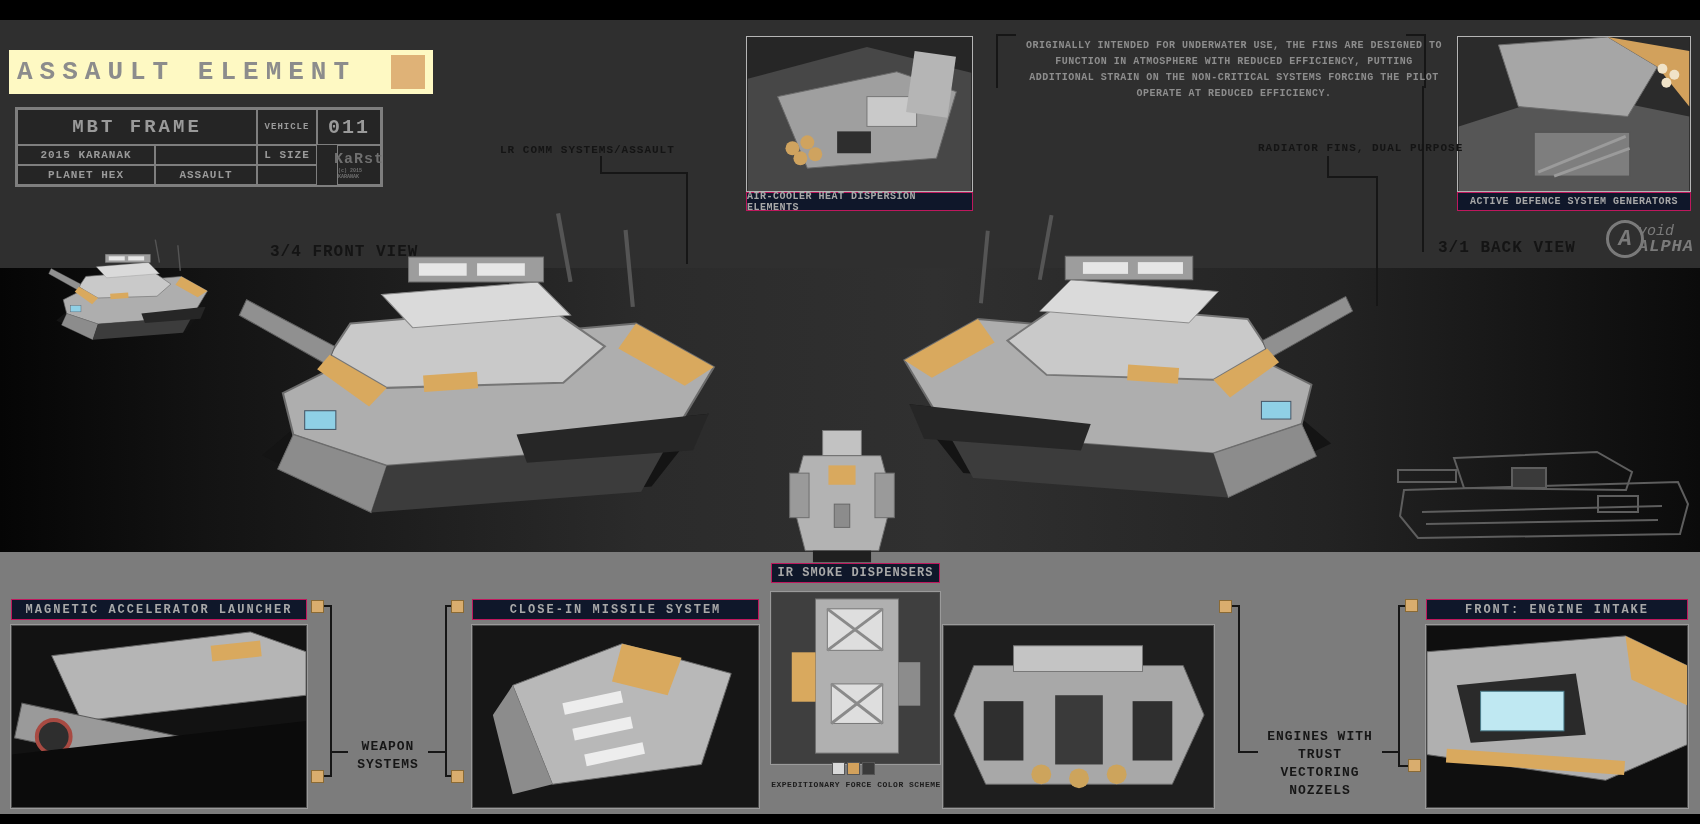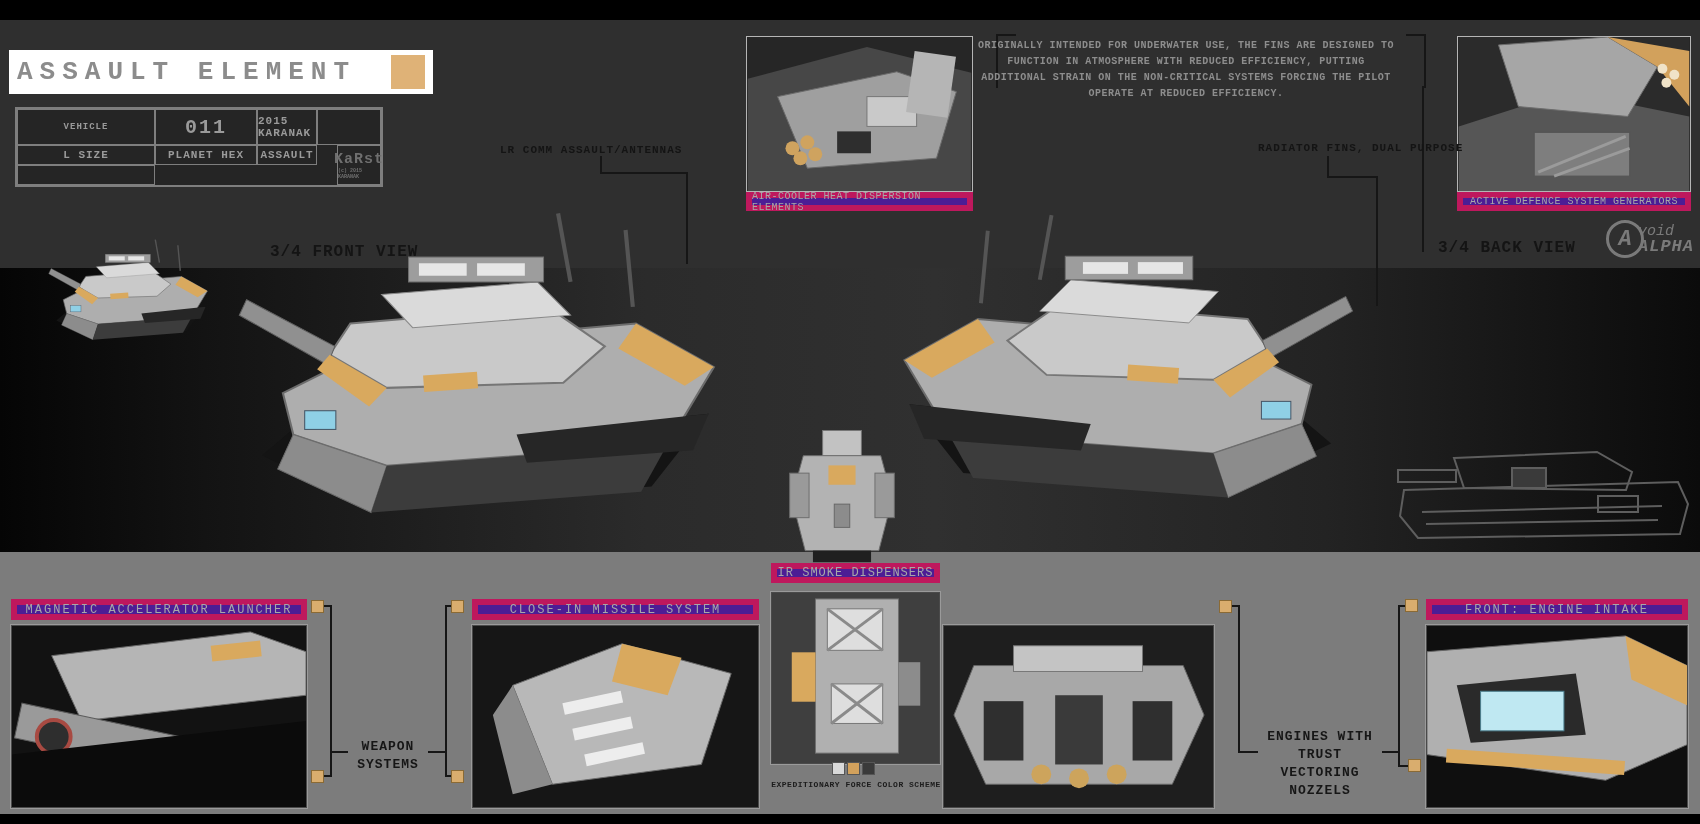--- a/index.html
+++ b/index.html
@@ -2,41 +2,41 @@
 <html><head>
 <meta charset="utf-8">
 <style>
   html,body{margin:0;padding:0;background:#000;}
   .sheet{position:relative;width:1700px;height:824px;background:#2f2f2f;overflow:hidden;
          font-family:"Liberation Mono","DejaVu Sans Mono",monospace;}
   .strip{position:absolute;left:0;width:1700px;background:#000;}
   .midband{position:absolute;left:0;top:268px;width:1700px;height:284px;
     background:linear-gradient(90deg,#050505 0%,#131313 12%,#2b2b2b 38%,#303030 55%,#232323 78%,#0b0b0b 100%);}
   .bottomsec{position:absolute;left:0;top:552px;width:1700px;height:262px;background:#7c7c7c;}
-  .titlebar{position:absolute;left:9px;top:50px;width:424px;height:44px;background:#ffffff;
+  .titlebar{position:absolute;left:9px;top:50px;width:424px;height:44px;background:#fef9c3;
     display:flex;align-items:center;justify-content:space-between;padding:0 8px;box-sizing:border-box;}
   .titlebar .t{color:#8c8c8c;font-weight:bold;font-size:26px;letter-spacing:7px;}
   .swatch{width:34px;height:34px;background:#dfb277;}
   .spec{position:absolute;left:15px;top:107px;display:grid;
     grid-template-columns:138px 102px 60px 64px;grid-template-rows:36px 20px 20px;
     border:2px solid #7e7e7e;color:#9a9a9a;background:rgba(0,0,0,.2);}
   .spec .c{border:1px solid #7e7e7e;display:flex;align-items:center;justify-content:center;
     font-weight:bold;font-size:11px;letter-spacing:1px;flex-direction:column;}
   .spec .frame{grid-column:1/3;font-size:19px;letter-spacing:3px;}
   .spec .vnum{font-size:20px;letter-spacing:2px;}
   .spec .vlabel{font-size:9px;}
   .spec .logo{grid-column:4;grid-row:2/4;color:#6f6f6f;margin-left:20px;}
   .spec .logo .lg{font-size:15px;font-weight:bold;letter-spacing:1px;}
   .spec .logo .sub{font-size:5px;letter-spacing:0;}
-  .bar{position:absolute;background:#4c1d95;border:6px solid #be185d;color:#a8a8a8;
-    display:flex;align-items:center;justify-content:center;font-weight:normal;
+  .bar{position:absolute;background:#0f172a;border:1px solid #be185d;color:#a8a8a8;
+    display:flex;align-items:center;justify-content:center;font-weight:bold;
     font-size:12px;letter-spacing:2px;box-sizing:border-box;}
   .bar.small{font-size:10px;letter-spacing:0.5px;}
   .dtxt{position:absolute;color:#141414;font-weight:bold;font-size:16px;letter-spacing:1px;white-space:nowrap;}
-  .note{position:absolute;left:976px;top:38px;width:420px;color:#8d8d8d;font-weight:bold;
+  .note{position:absolute;left:1024px;top:38px;width:420px;color:#8d8d8d;font-weight:bold;
     font-size:10px;letter-spacing:.5px;line-height:16px;text-align:center;}
   .hline,.vline{position:absolute;background:#161616;}
   .hline{height:2px;} .vline{width:2px;}
   .sq{position:absolute;width:13px;height:13px;background:#d9ad6e;border:1px solid #8a6a35;box-sizing:border-box;}
   .cblock{position:absolute;color:#161616;font-weight:bold;font-size:13px;letter-spacing:1px;
     text-align:center;line-height:18px;}
   .inset{position:absolute;border:1px solid #b5b5b5;background:#262626;box-sizing:border-box;}
   .panel{position:absolute;border:1px solid #4a4a4a;outline:1px solid #9a9a9a;background:#141414;box-sizing:border-box;}
   .caption{position:absolute;color:#1c1c1c;font-weight:bold;font-size:8px;letter-spacing:.5px;text-align:center;}
   .schemesq{position:absolute;width:13px;height:13px;border:1px solid #555;box-sizing:border-box;}
@@ -173,20 +173,21 @@
       </g>
     </defs>
   </svg>
 
   <div class="titlebar">
     <span class="t">ASSAULT ELEMENT</span>
     <span class="swatch"></span>
   </div>
 
   <div class="spec">
+    <div class="c frame">MBT FRAME</div>
     <div class="c vlabel">VEHICLE</div>
     <div class="c vnum">011</div>
     <div class="c">2015 KARANAK</div>
     <div class="c"></div>
     <div class="c">L SIZE</div>
     <div class="c logo">
       <span class="lg">KaRst</span>
       <span class="sub">(c) 2015 KARANAK</span>
     </div>
     <div class="c">PLANET HEX</div>
@@ -222,32 +223,32 @@
         <use href="#photoB"></use>
       </svg>
   </div>
   <div class="bar small" style="left:1457px;top:192px;width:234px;height:19px">ACTIVE DEFENCE SYSTEM GENERATORS</div>
 
   <div class="nbL"></div>
   <div class="nbR"></div>
   <div class="vline" style="left:1422px;top:86px;height:166px"></div>
   <div class="note">ORIGINALLY INTENDED FOR UNDERWATER USE, THE FINS ARE DESIGNED TO FUNCTION IN ATMOSPHERE WITH REDUCED EFFICIENCY, PUTTING ADDITIONAL STRAIN ON THE NON-CRITICAL SYSTEMS FORCING THE PILOT OPERATE AT REDUCED EFFICIENCY.</div>
 
-  <div class="dtxt" style="left:500px;top:144px;font-size:11px">LR COMM ASSAULT/ANTENNAS</div>
+  <div class="dtxt" style="left:500px;top:144px;font-size:11px">LR COMM SYSTEMS/ASSAULT</div>
   <div class="vline" style="left:600px;top:156px;height:18px"></div>
   <div class="hline" style="left:600px;top:172px;width:88px"></div>
   <div class="vline" style="left:686px;top:172px;height:92px"></div>
 
   <div class="dtxt" style="left:1258px;top:142px;font-size:11px">RADIATOR FINS, DUAL PURPOSE</div>
   <div class="vline" style="left:1327px;top:156px;height:22px"></div>
   <div class="hline" style="left:1327px;top:176px;width:51px"></div>
   <div class="vline" style="left:1376px;top:176px;height:130px"></div>
 
   <div class="dtxt" style="left:270px;top:243px">3/4 FRONT VIEW</div>
-  <div class="dtxt" style="left:1438px;top:239px">3/4 BACK VIEW</div>
+  <div class="dtxt" style="left:1438px;top:239px">3/1 BACK VIEW</div>
 
   <div class="brand">
     <span class="circ">A</span>
     <span class="txt">
       <span class="v">void</span>
       <span class="a">ALPHA</span>
     </span>
   </div>
 
   <div class="bar" style="left:11px;top:599px;width:296px;height:21px">MAGNETIC ACCELERATOR LAUNCHER</div>

